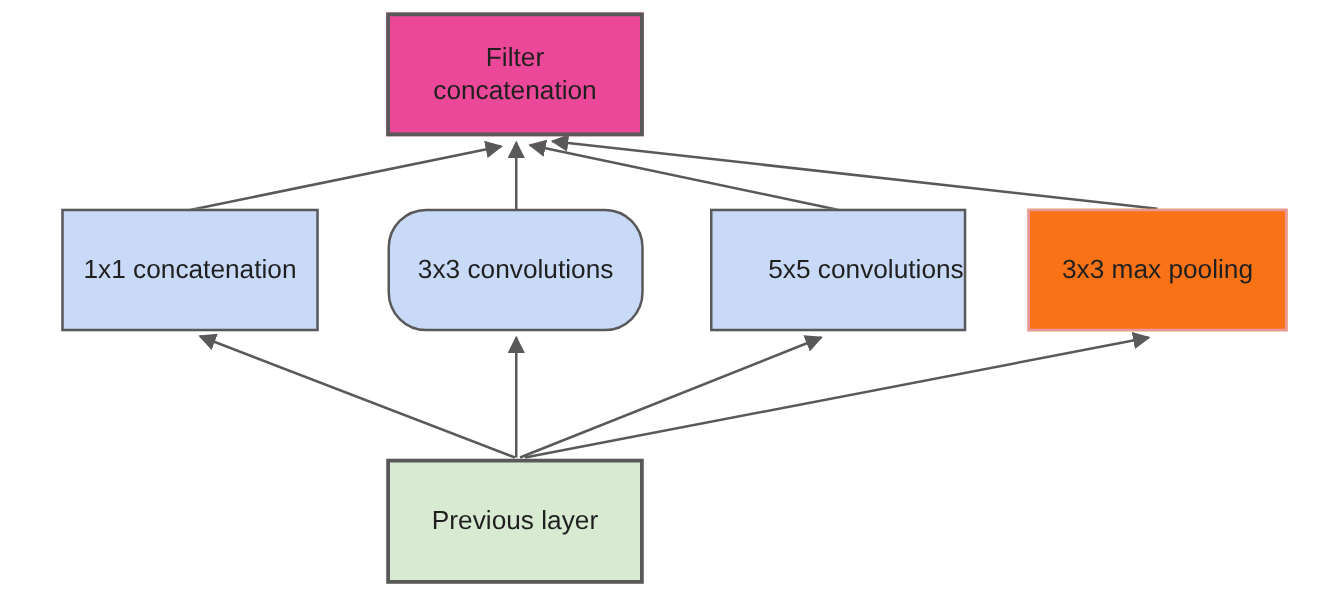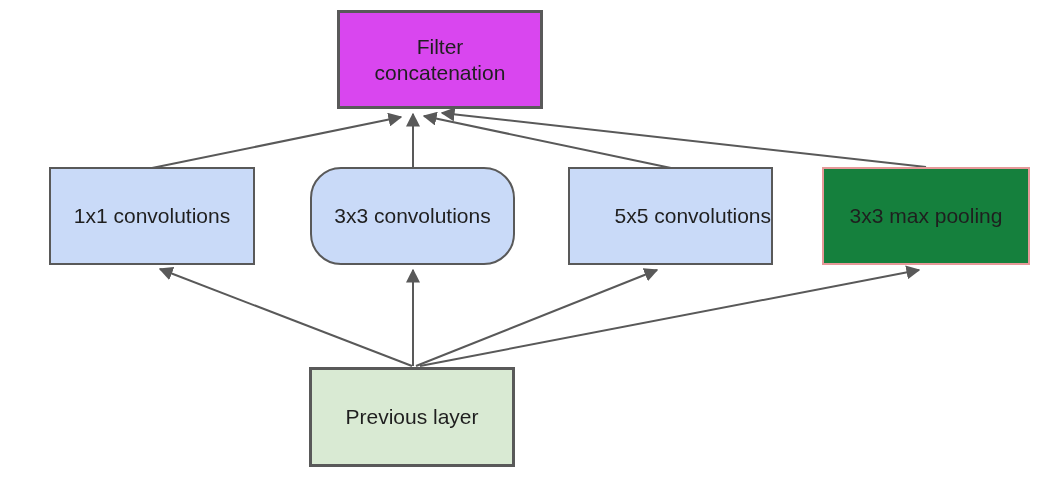--- a/index.html
+++ b/index.html
@@ -65,38 +65,38 @@
       <line x1="416" y1="366" x2="657" y2="270" marker-end="url(#arrowhead)"></line>
       <line x1="420" y1="366" x2="919" y2="270" marker-end="url(#arrowhead)"></line>
 
       <line x1="152" y1="168" x2="401" y2="117" marker-end="url(#arrowhead)"></line>
       <line x1="413" y1="168" x2="413" y2="114" marker-end="url(#arrowhead)"></line>
       <line x1="671" y1="168" x2="424" y2="116" marker-end="url(#arrowhead)"></line>
       <line x1="926" y1="167" x2="442" y2="113" marker-end="url(#arrowhead)"></line>
     </g>
   </svg>
 
-  <div class="node node-filter" style="background: #d946ef; border-color: rgb(89, 89, 89); margin-left: 28px;">
+  <div class="node node-filter" style="background: #ec4899; border-color: rgb(89, 89, 89);">
     <span class="label">Filter
 concatenation</span>
   </div>
 
   <div class="node node-conv1" style="background: rgb(201, 218, 248); border-color: rgb(89, 89, 89);">
-    <span class="label">1x1 convolutions</span>
+    <span class="label">1x1 concatenation</span>
   </div>
 
   <div class="node node-conv3" style="background: rgb(201, 218, 248); border-color: rgb(89, 89, 89);">
     <span class="label">3x3 convolutions</span>
   </div>
 
   <div class="node node-conv5" style="background: rgb(201, 218, 248); border-color: rgb(89, 89, 89); justify-content: flex-end;">
     <span class="label">5x5 convolutions</span>
   </div>
 
-  <div class="node node-maxpool" style="background: #15803d; border-color: rgb(230, 153, 153); align-items: center;">
+  <div class="node node-maxpool" style="background: #f97316; border-color: rgb(230, 153, 153); align-items: center;">
     <span class="label">3x3 max pooling</span>
   </div>
 
   <div class="node node-previous" style="background: rgb(217, 234, 211); border-color: rgb(89, 89, 89);">
     <span class="label">Previous layer</span>
   </div>
 
 </div>
 
 </body></html>

